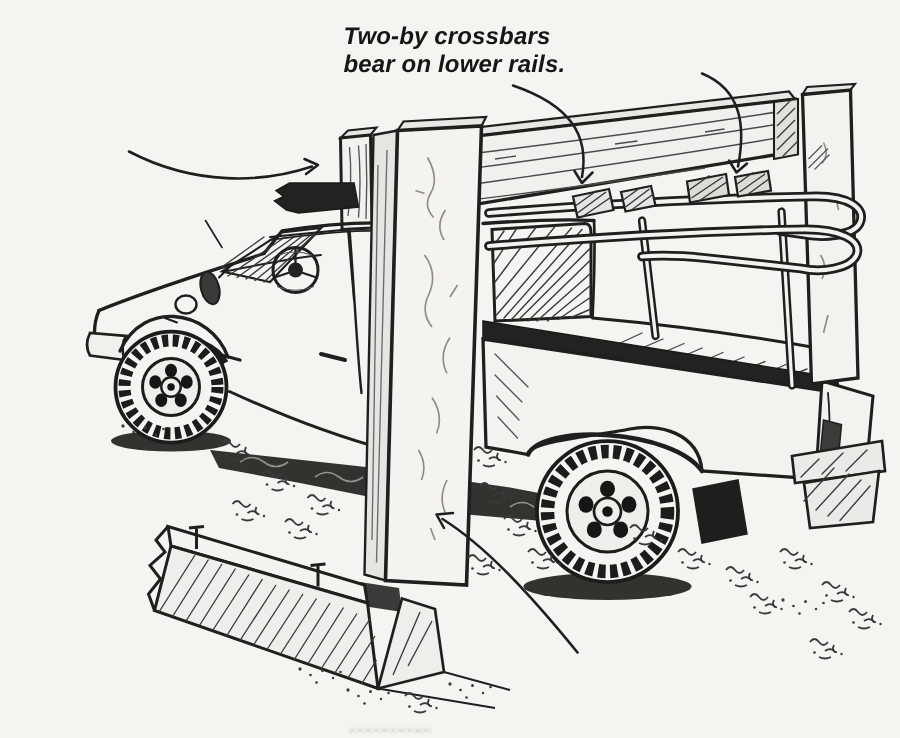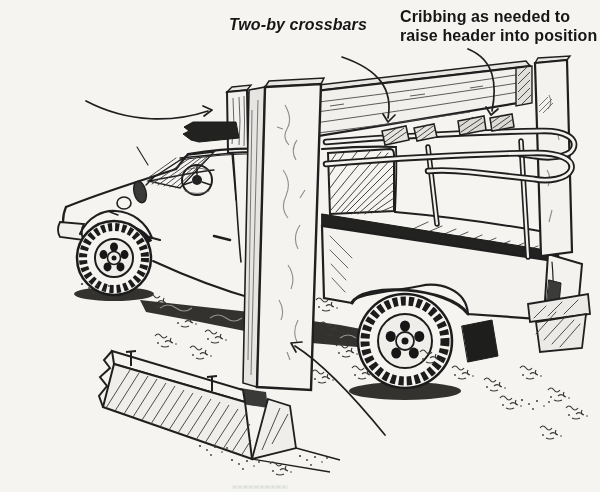--- a/index.html
+++ b/index.html
@@ -285,21 +285,18 @@
 
   <g opacity="0.6">
     <rect x="232" y="485" width="56" height="4" fill="#e2e6e0"></rect>
     <path d="M234,487 h2 M239,487 h2 M244,487 h3 M250,487 h2 M255,487 h3 M261,487 h2 M266,487 h3 M272,487 h2 M277,487 h3 M283,487 h2" stroke="#c6cec5" stroke-width="1.4" fill="none"></path>
   </g>
 </svg>
 
 
 <div class="lbl italic" id="lbl-twoby">
   <div>Two-by crossbars</div>
+  <div>bear on lower rails.</div>
 </div>
 
-<div class="lbl" id="lbl-cribbing">
-  <div>Cribbing as needed to</div>
-  <div>raise header into position</div>
+
+
 </div>
 
-
-</div>
-
 </body></html>

